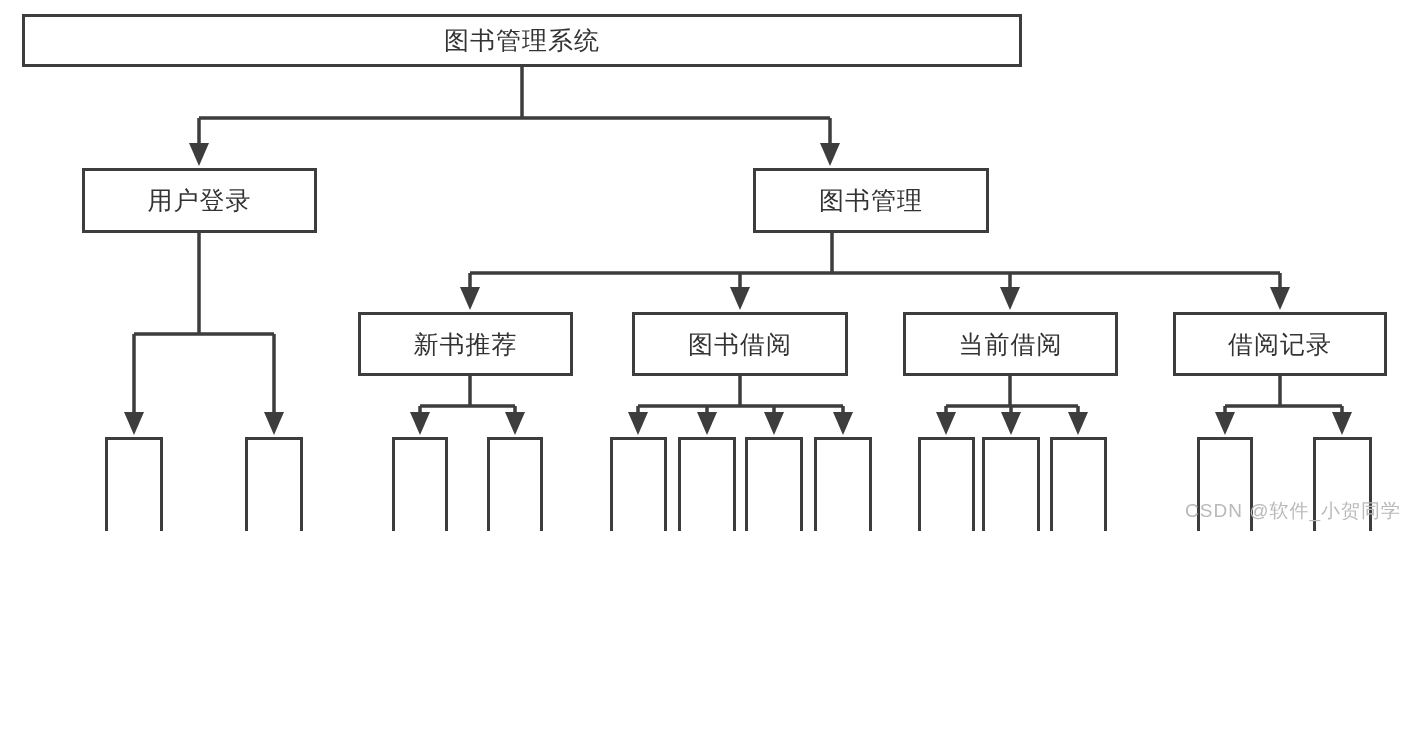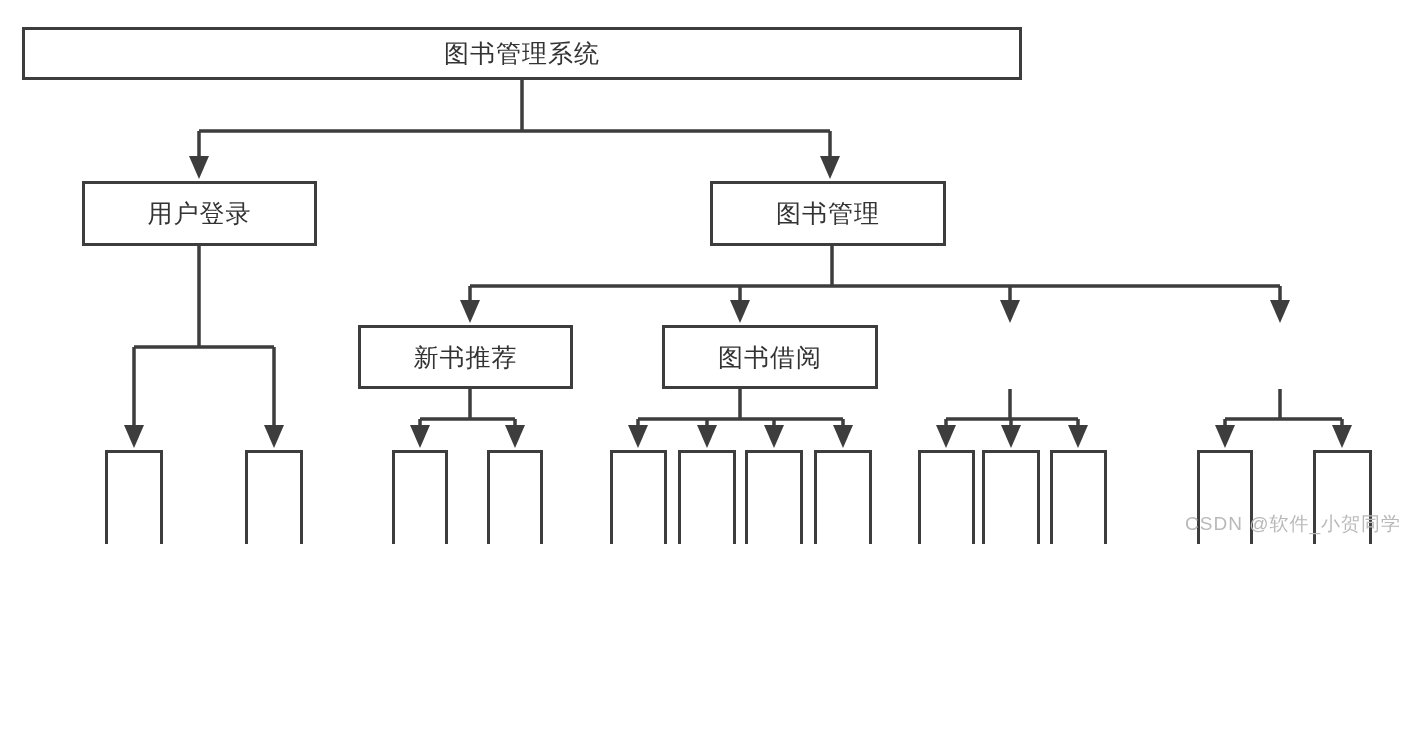--- a/index.html
+++ b/index.html
@@ -11,21 +11,20 @@
   * { margin: 0; padding: 0; box-sizing: border-box; }
   html, body { background: var(--background); }
   body { font-family: "Liberation Sans", "DejaVu Sans", sans-serif; }
 
   .canvas {
     position: relative;
     width: 1405px;
     height: 531px;
     background: var(--background);
     overflow: hidden;
-    margin-top: 13px;
   }
 
   svg.connectors {
     position: absolute;
     left: 0; top: 0;
     width: 1405px; height: 747px;
     pointer-events: none;
   }
 
   .node {
@@ -105,29 +104,35 @@
     </g>
   </svg>
 
   <div class="node hbox root">
     <span>图书管理系统</span>
   </div>
 
   <div class="node hbox lvl2" style="left:82px;width:235px">
     <span>用户登录</span>
   </div>
-  <div class="node hbox lvl2" style="left:710px;width:236px">
+  <div class="node hbox lvl2" style="left:753px;width:236px">
     <span>图书管理</span>
   </div>
 
   <div class="node hbox lvl3" style="left:358px;width:215px">
     <span>新书推荐</span>
   </div>
-  <div class="node hbox lvl3" style="left:662px;width:216px">
+  <div class="node hbox lvl3" style="left:632px;width:216px">
     <span>图书借阅</span>
+  </div>
+  <div class="node hbox lvl3" style="left:903px;width:215px">
+    <span>当前借阅</span>
+  </div>
+  <div class="node hbox lvl3" style="left:1173px;width:214px">
+    <span>借阅记录</span>
   </div>
 
   <div class="node vbox" style="left:105px;width:58px">
     <span class="vtext">用户登录</span>
   </div>
   <div class="node vbox" style="left:245px;width:58px">
     <span class="vtext">注销登录</span>
   </div>
 
   <div class="node vbox" style="left:392px;width:56px">

